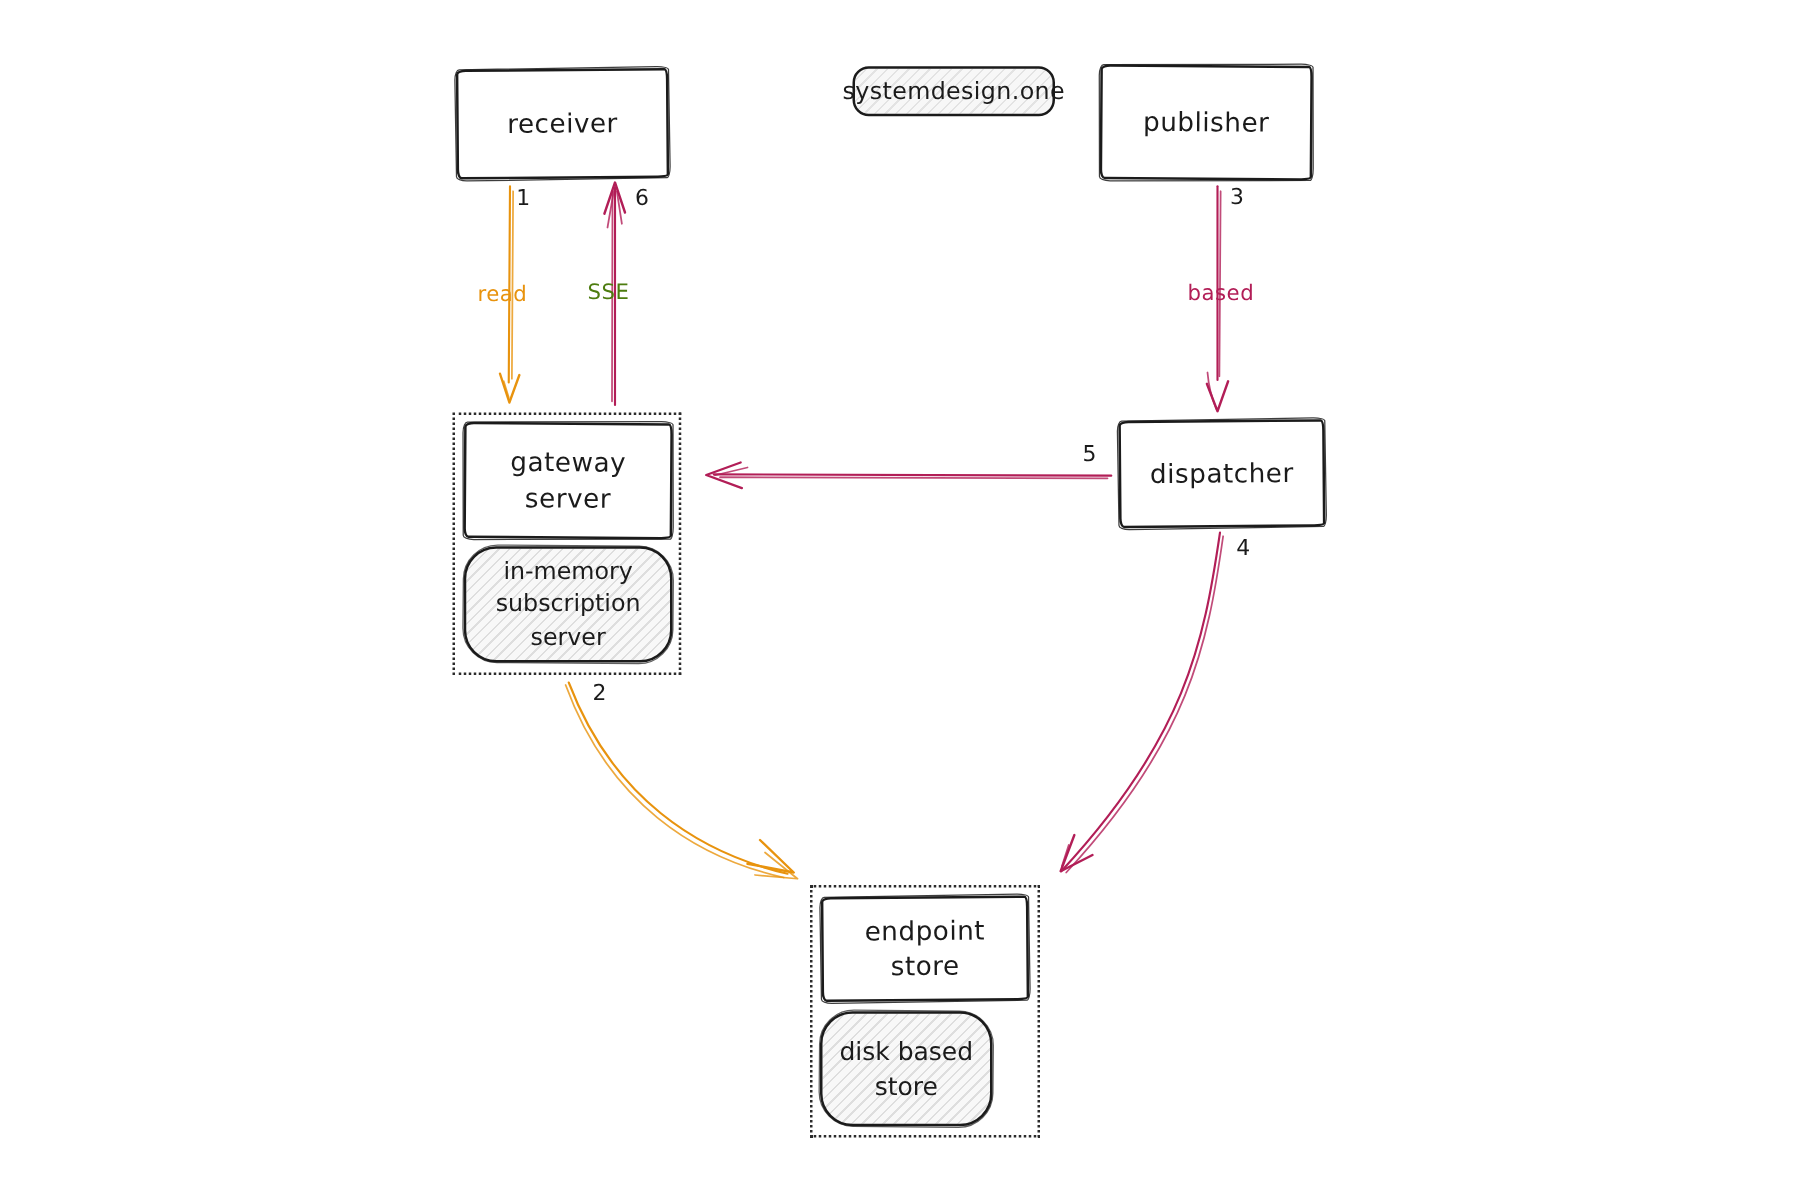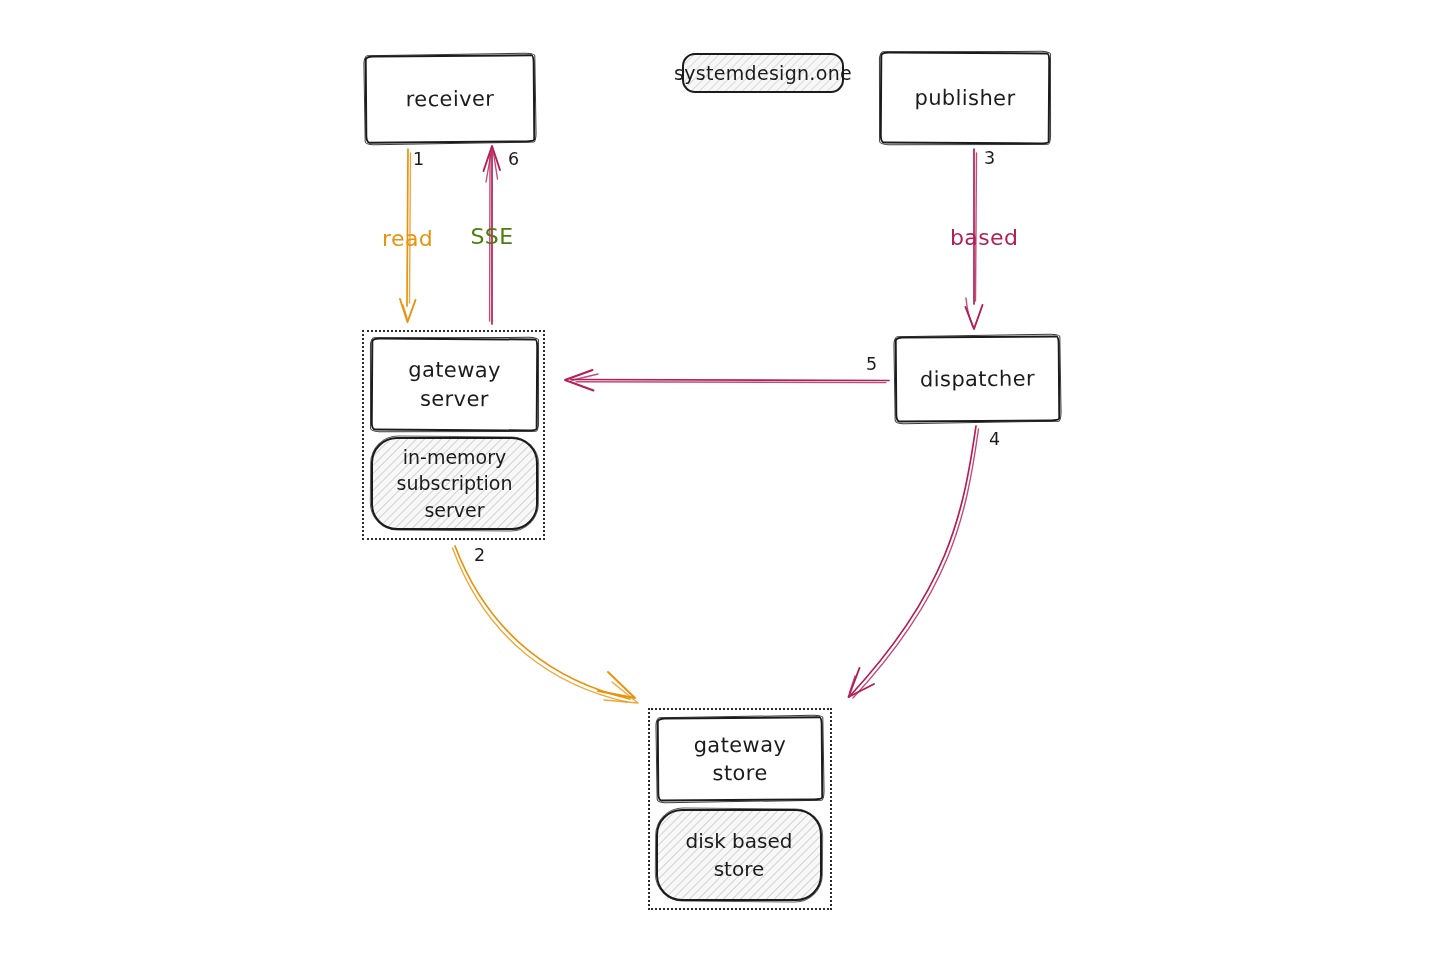--- a/index.html
+++ b/index.html
@@ -40,21 +40,21 @@
     position:absolute;border:2.4px dotted #2b2b2b;background:transparent;box-sizing:border-box;
   }
   
   .badge{
     position:absolute;display:flex;align-items:center;justify-content:center;
     border:2px solid #1b1b1b;border-radius:13px;
     background:repeating-linear-gradient(135deg,#e3e3e3 0 1.3px,rgba(0,0,0,0) 1.3px 6px),#f7f7f7;
     font-size:19px;letter-spacing:.3px;box-sizing:border-box;margin-left:44px;
   }
   
-  .lbl{position:absolute;font-size:22px;text-align:center;letter-spacing:.4px;}
+  .lbl{position:absolute;font-size:17px;letter-spacing:.4px;}
   .num{position:absolute;font-size:17.5px;font-weight:500;color:#1b1b1b;}
   svg{position:absolute;left:0;top:0;}
   svg path, svg polyline{fill:none;stroke-linecap:round;stroke-linejoin:round;}
   .w16{stroke-width:1.7;} .w13{stroke-width:1.4;opacity:.8;} .head{stroke-width:1.9;}
 </style>
 </head>
 <body>
 
 <div class="canvas">
 
@@ -134,19 +134,19 @@
   <div class="store" style="left:371px;top:437px;width:167px;height:93px;font-size:19px;">
     <span>in-memory subscription server</span>
   </div>
 
   <div class="node tilt-l" style="left:895px;top:336px;width:165px;height:86px;">
     <span>dispatcher</span>
   </div>
 
   <div class="group" style="left:648px;top:708px;width:184px;height:202px;"></div>
   <div class="node tilt-l" style="left:657px;top:717px;width:166px;height:84px;">
-    <span>gateway store</span>
+    <span>endpoint store</span>
   </div>
-  <div class="store" style="left:656px;top:809px;width:166px;height:92px;">
+  <div class="store" style="left:656px;top:809px;width:138px;height:92px;">
     <span>disk based store</span>
   </div>
 
 </div>
 
 </body></html>

